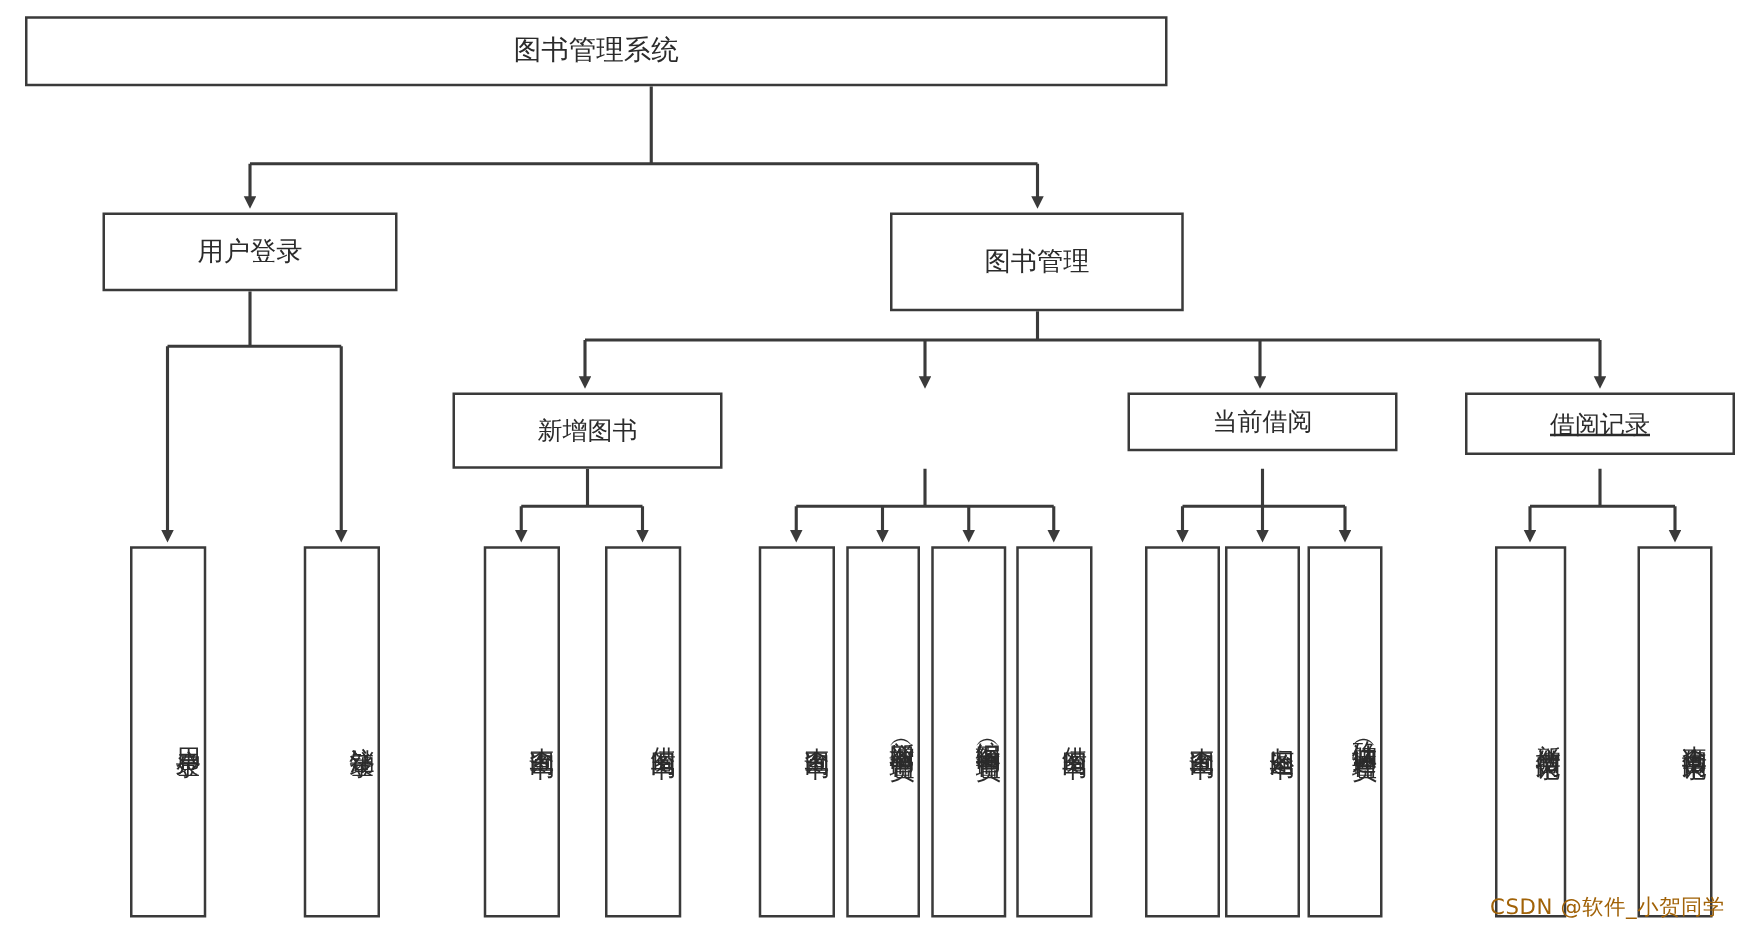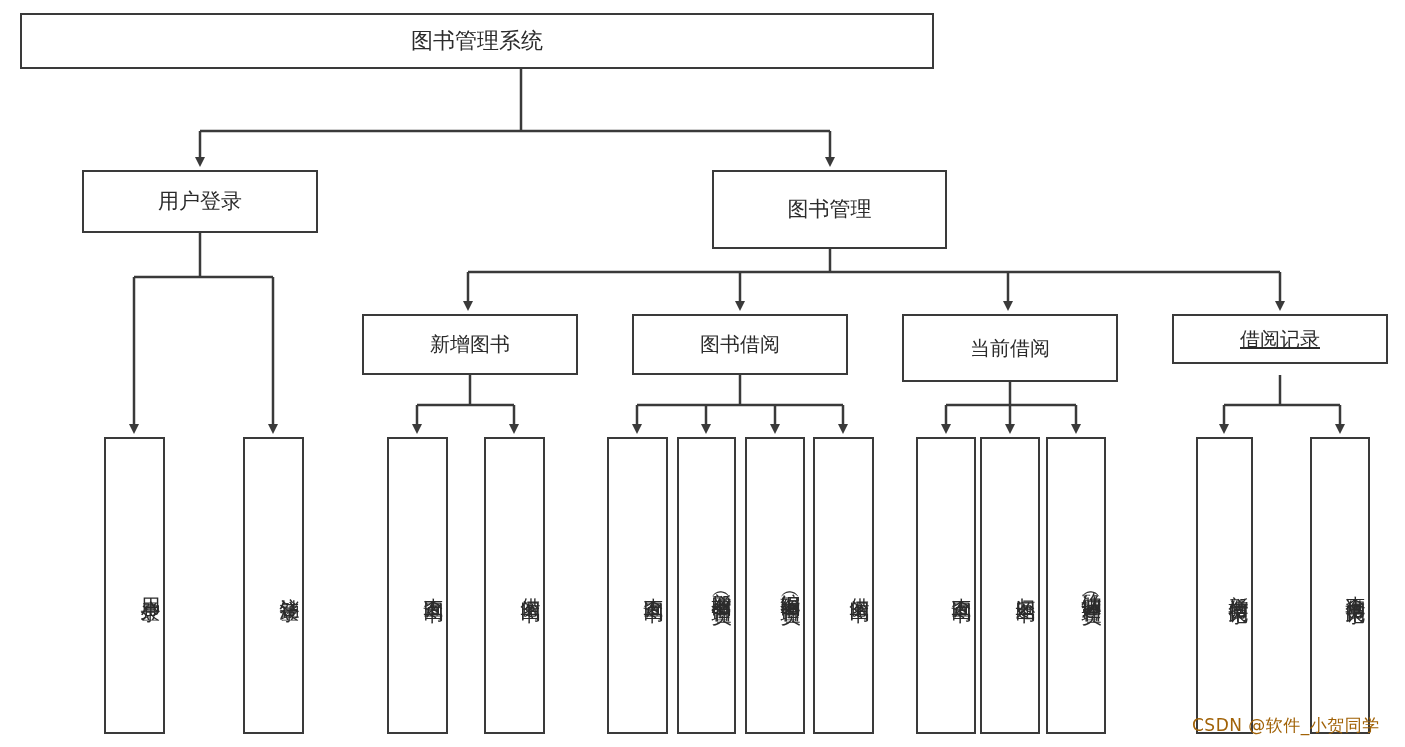--- a/index.html
+++ b/index.html
@@ -130,24 +130,21 @@
   <div class="node level1" style="left:82px; top:170px; width:236px; height:63px;">
     <span>用户登录</span>
   </div>
   <div class="node level1" style="left:712px; top:170px; width:235px; height:79px;">
     <span>图书管理</span>
   </div>
 
   <div class="node level2" style="left:362px; top:314px; width:216px; height:61px;">
     <span>新增图书</span>
   </div>
-  <div class="node level2" style="left:632px; top:314px; width:216px; height:61px;">
-    <span>图书借阅</span>
-  </div>
-  <div class="node level2" style="left:902px; top:314px; width:216px; height:68px;">
+  <div class="node level2" style="left:902px; top:314px; width:216px; height:47px;">
     <span>当前借阅</span>
   </div>
   <div class="node level2" style="left:1172px; top:314px; width:216px; height:50px;text-decoration:underline;">
     <span>借阅记录</span>
   </div>
 
   <div class="node leaf" style="left:104px; top:437px; width:61px; height:297px;">
     <span class="vtext">用户登录</span>
   </div>
   <div class="node leaf" style="left:243px; top:437px; width:61px; height:297px;">

